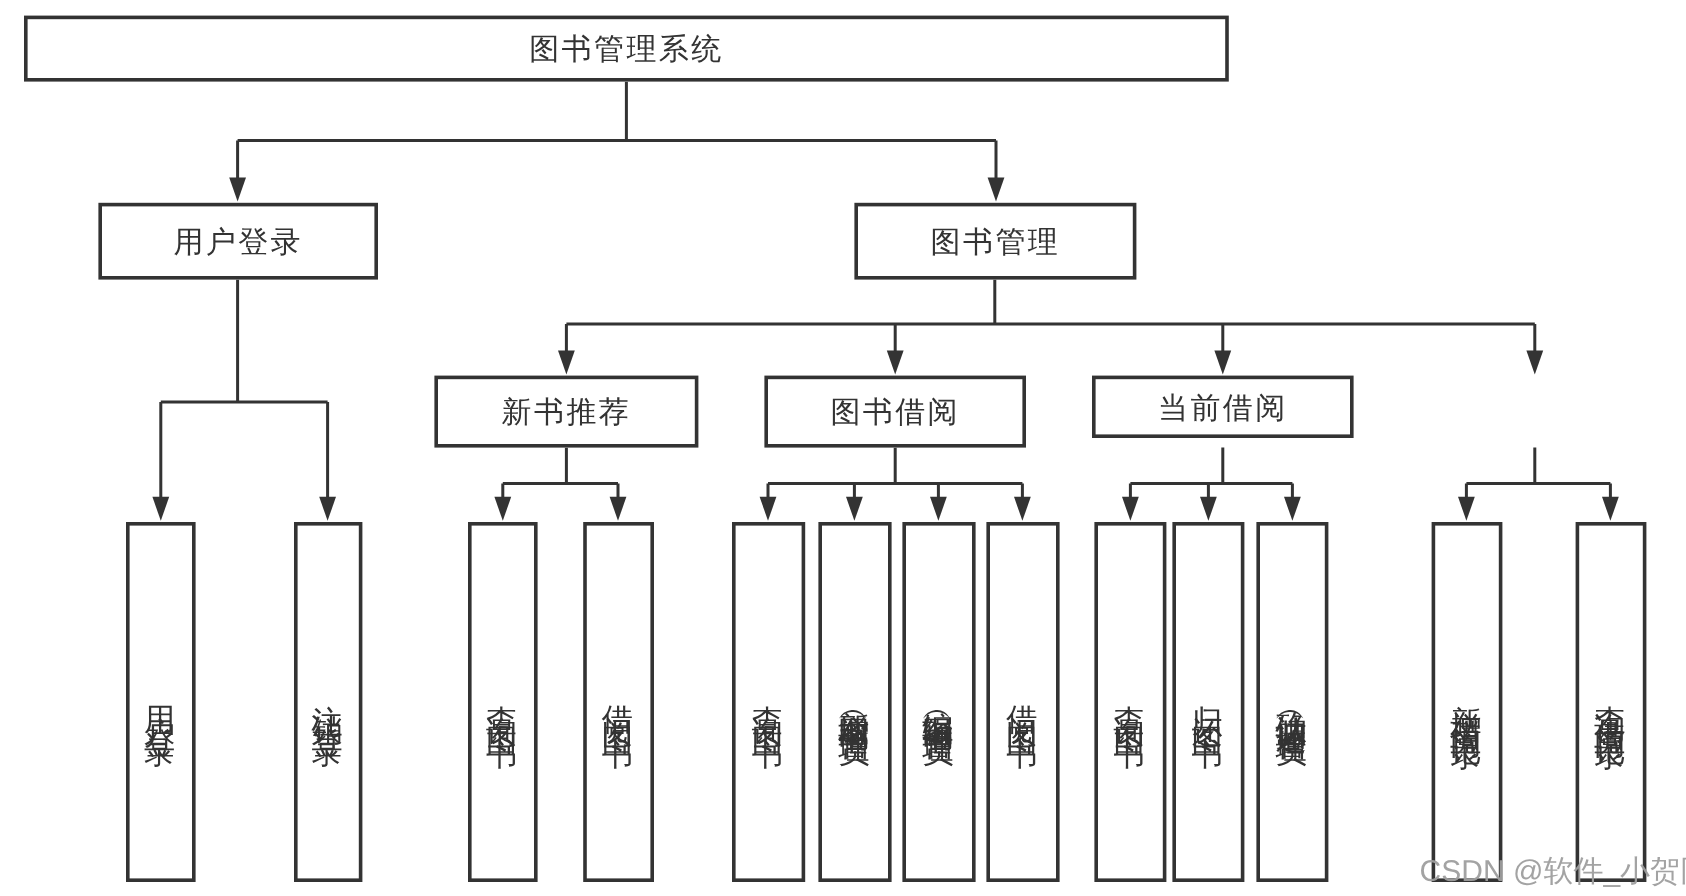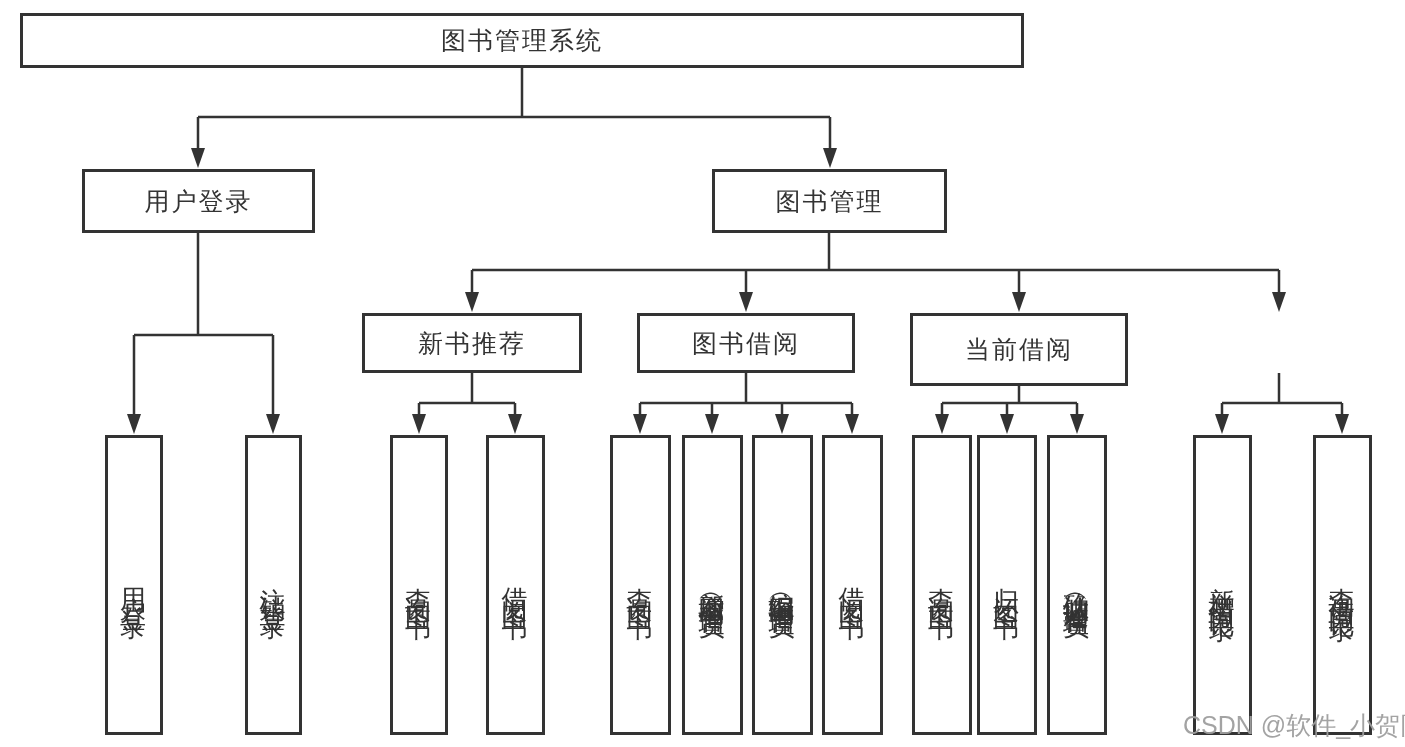--- a/index.html
+++ b/index.html
@@ -90,21 +90,21 @@
   <div class="box" style="left:712px;top:169px;width:235px;height:64px">
     <span class="hlabel">图书管理</span>
   </div>
 
   <div class="box" style="left:362px;top:313px;width:220px;height:60px">
     <span class="hlabel">新书推荐</span>
   </div>
   <div class="box" style="left:637px;top:313px;width:218px;height:60px">
     <span class="hlabel">图书借阅</span>
   </div>
-  <div class="box" style="left:910px;top:313px;width:218px;height:73px">
+  <div class="box" style="left:910px;top:313px;width:218px;height:52px">
     <span class="hlabel">当前借阅</span>
   </div>
 
   <div class="box" style="left:105px;top:435px;width:58px;height:300px">
     <span class="vtext ls4">用户登录</span>
   </div>
   <div class="box" style="left:245px;top:435px;width:57px;height:300px">
     <span class="vtext ls4">注销登录</span>
   </div>
 

